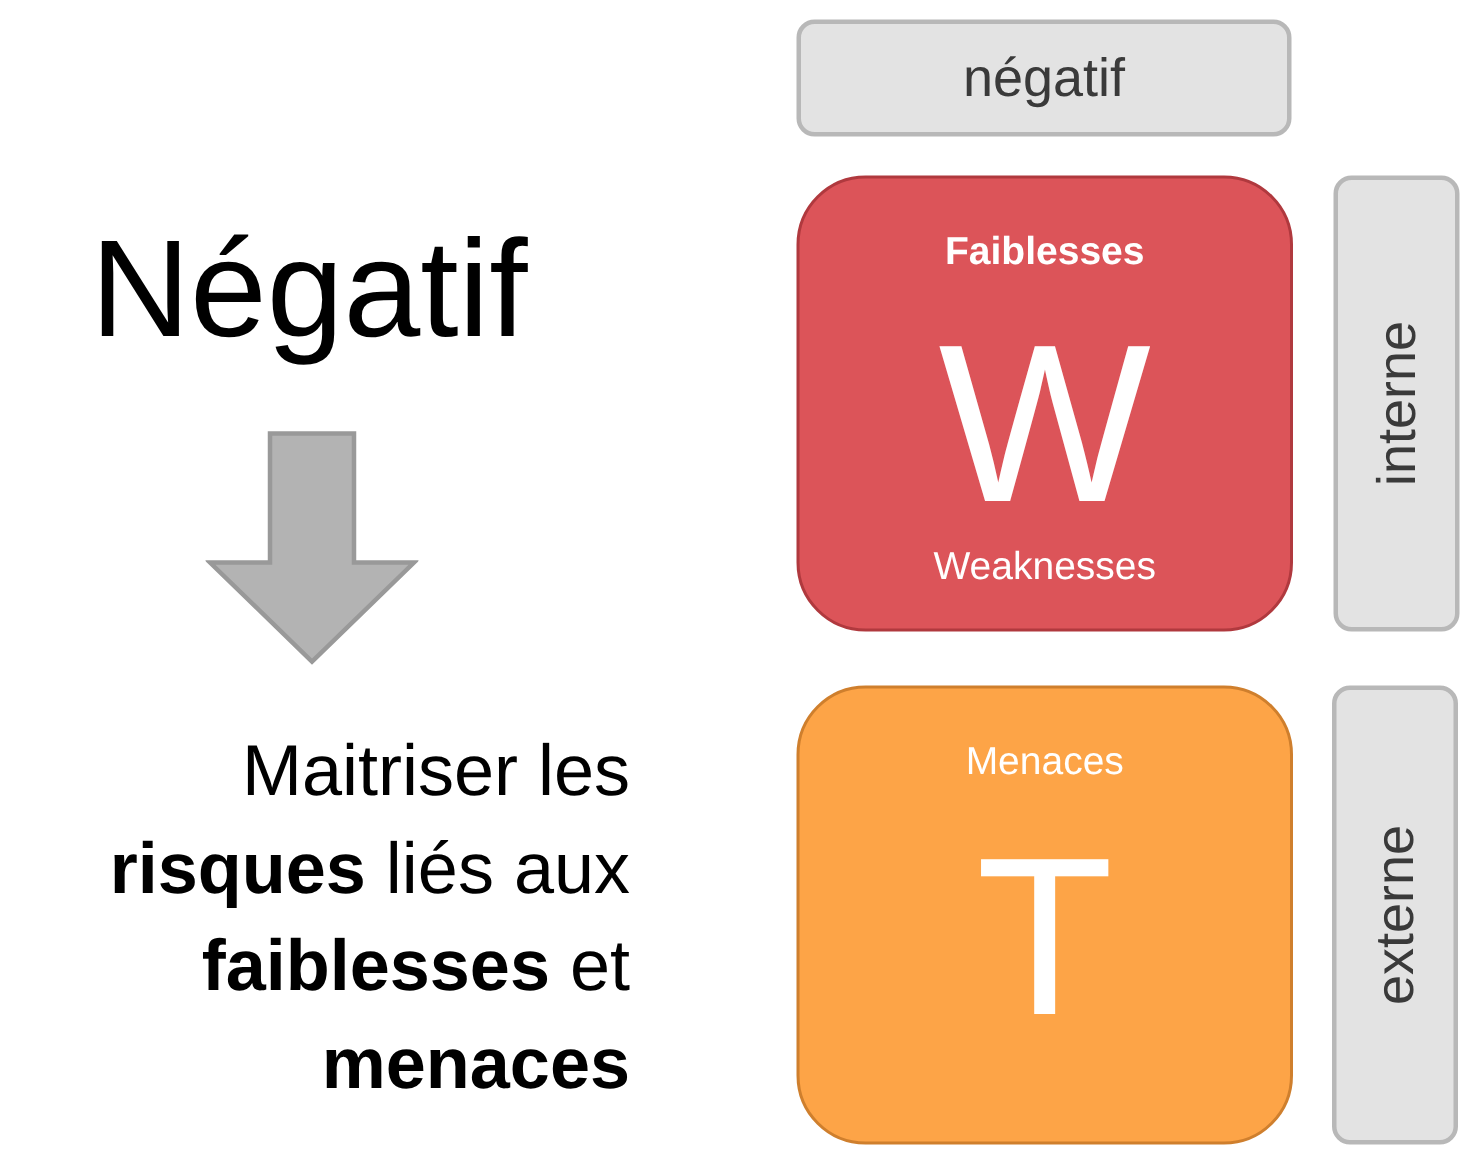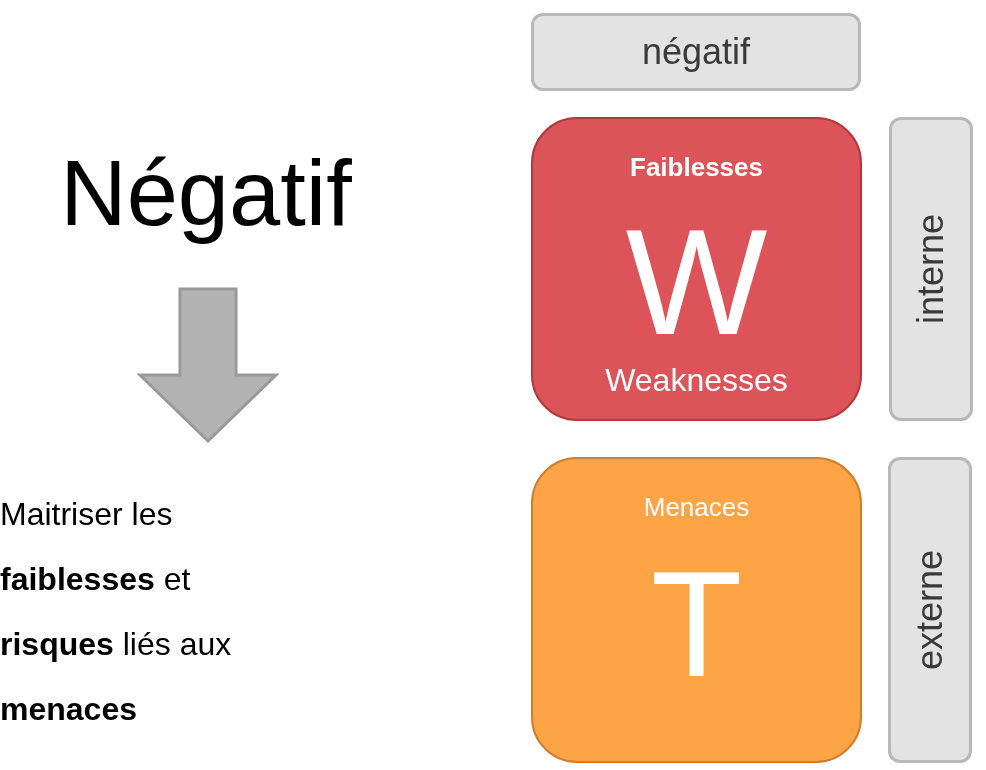--- a/index.html
+++ b/index.html
@@ -10,22 +10,22 @@
   }
   .abs { position: absolute; }
 
   .heading {
     left: 0; width: 412px; top: 138px; text-align: center;
     font-size: 92px; line-height: 110px; color: #000;
   }
   .arrow { left: 137px; top: 286px; width: 142px; height: 158px; }
 
   .para {
-    left: 0; width: 420px; top: 482px; text-align: left;
-    font-size: 32px; line-height: 65px; color: #000;
+    left: 0; width: 420px; top: 482px; text-align: right;
+    font-size: 48px; line-height: 65px; color: #000;
   }
   .para b { font-weight: bold; }
 
   .gray-box {
     background: #e3e3e3; border: 3px solid #b8b8b8; border-radius: 12px;
     box-sizing: border-box; color: #3a3a3a;
     display: flex; align-items: center; justify-content: center;
   }
   .neg-box { left: 531px; top: 13px; width: 330px; height: 78px; font-size: 36px; }
   .side-box { width: 84px; }
@@ -37,41 +37,41 @@
   .side-ext { left: 888px; top: 457px; height: 306px; }
 
   .quad {
     width: 331px; border-radius: 46px; box-sizing: border-box; color: #fff;
     text-align: center;
   }
   .quad-w { left: 531px; top: 117px; height: 304px; background: #dc5459; border: 2px solid #b0393e; }
   .quad-t { left: 531px; top: 457px; height: 306px; background: #fda447; border: 2px solid #cf7f2d; }
   .quad .top-label { position: absolute; left: 0; right: 0; font-size: 26px; }
   .quad .letter { position: absolute; left: 0; right: 0; font-size: 150px; line-height: 150px; }
-  .quad .bot-label { position: absolute; left: 0; right: 0; font-size: 32px; }
+  .quad .bot-label { position: absolute; left: 0; right: 0; font-size: 26px; }
   .quad-w .top-label { top: 33px; font-weight: bold; }
   .quad-w .letter { top: 88px; }
   .quad-w .bot-label { top: 243px; }
   .quad-t .top-label { top: 33px; }
   .quad-t .letter { top: 90px; }
   .quad-t .bot-label { top: 244px; }
 </style>
 </head>
 <body>
 
 <div class="abs heading">Négatif</div>
 
 <svg class="abs arrow" viewBox="0 0 142 158">
   <polygon points="43,3 99,3 99,89 139,89 71,155 3,89 43,89" fill="#b3b3b3" stroke="#999999" stroke-width="3"></polygon>
 </svg>
 
 <div class="abs para">
   <div>Maitriser les</div>
+  <div><b>risques</b><span> liés aux</span></div>
   <div><b>faiblesses</b><span> et</span></div>
-  <div><b>risques</b><span> liés aux</span></div>
   <div><b>menaces</b></div>
 </div>
 
 <div class="abs gray-box neg-box">
   <span>négatif</span>
 </div>
 
 <div class="abs quad quad-w">
   <div class="top-label">Faiblesses</div>
   <div class="letter">W</div>

